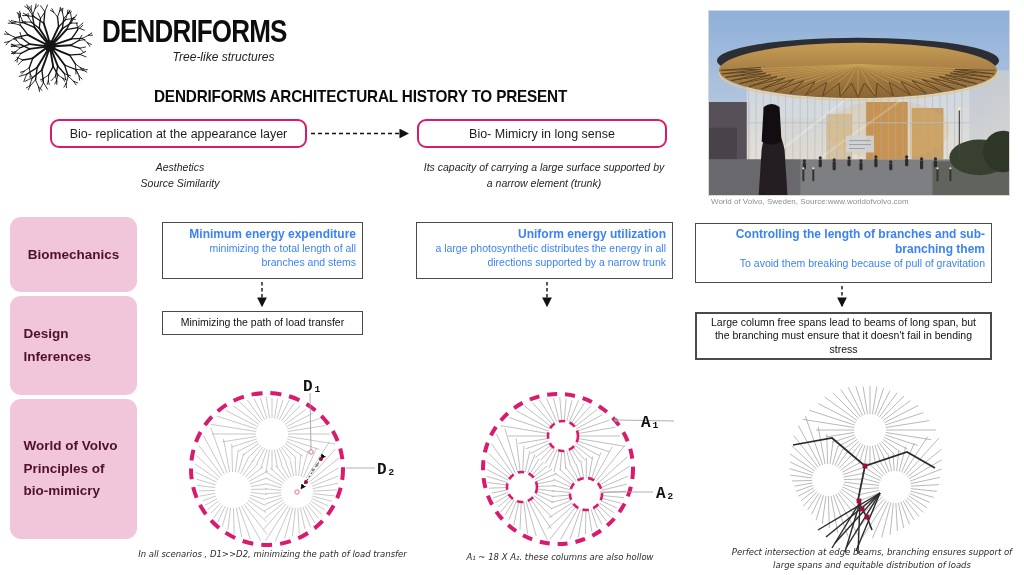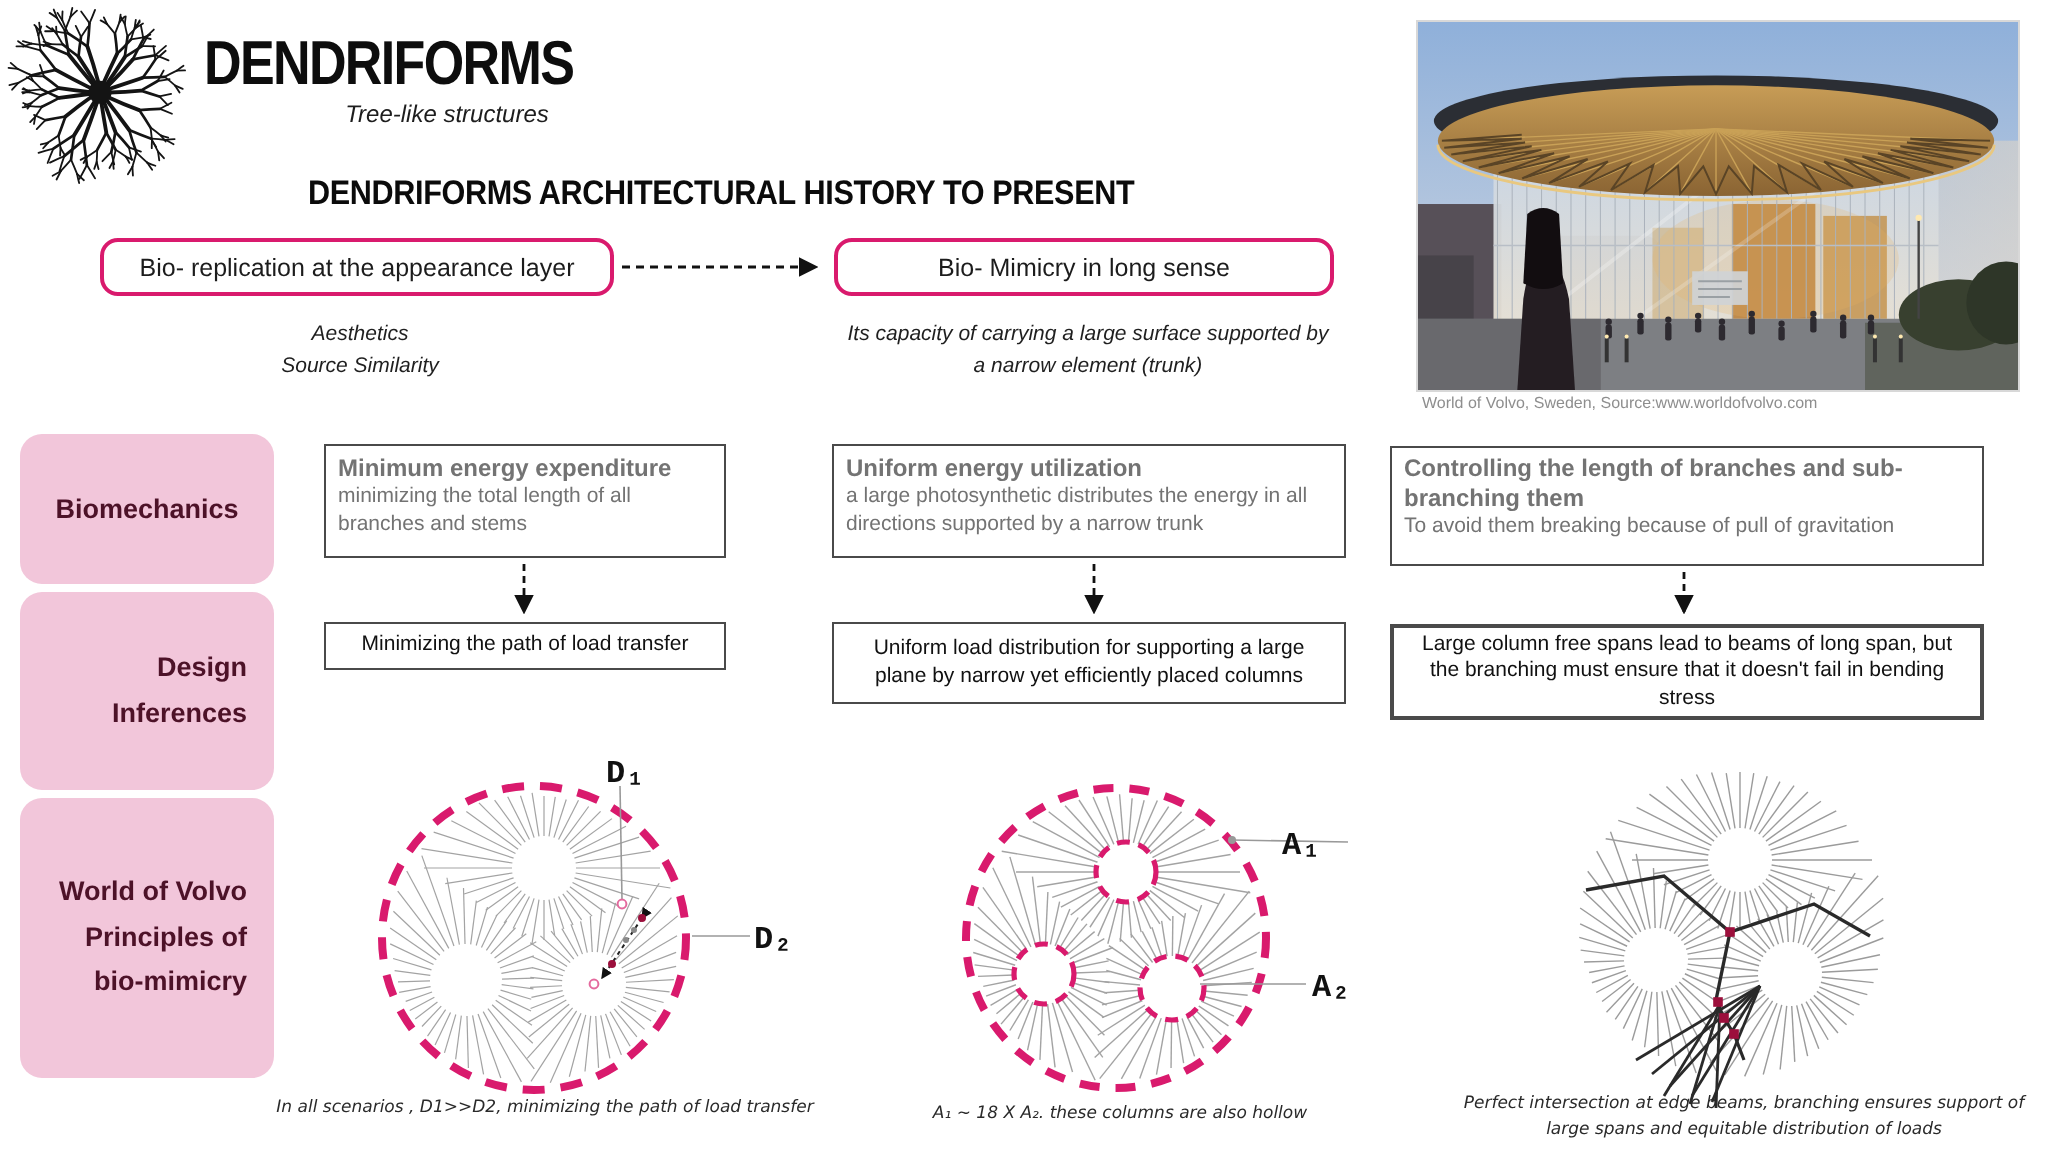--- a/index.html
+++ b/index.html
@@ -23,29 +23,29 @@
   .note{position:absolute;font-style:italic;font-size:10.5px;text-align:center;color:#1f1f1f;line-height:1.5;}
   #note-left{left:100px;top:160px;width:160px;}
   #note-right{left:420px;top:160px;width:248px;}
 
   .photo{position:absolute;left:708px;top:10px;width:302px;height:186px;
     border:1px solid #d8d8d8;box-sizing:border-box;background:#b8c6dc;}
   .photo svg{width:100%;height:100%;display:block;}
   .photo-caption{position:absolute;left:711px;top:197px;font-size:8px;color:#8e8e8e;}
 
   .sideitem{position:absolute;left:10px;width:127px;background:#f2c6da;border-radius:11px;
-    display:flex;align-items:center;justify-content:center;text-align:right;
+    display:flex;align-items:center;justify-content:center;text-align:left;
     font-weight:bold;color:#4d1228;}
   #side-0{top:217px;height:75px;font-size:13.5px;}
   #side-1{top:296px;height:99px;font-size:13.5px;line-height:1.7;}
   #side-2{top:399px;height:140px;font-size:13.5px;line-height:1.7;}
   .sideitem span{display:block;max-width:100px;}
 
   .wbox{position:absolute;background:#fff;border:1.5px solid #4a4a4a;box-sizing:border-box;
-    text-align:left;color:#737373;padding-top:4px;}
+    text-align:right;color:#3b82f6;padding-top:4px;}
   .wbox .t{font-weight:bold;font-size:12px;line-height:1.25;padding:0 6px;}
   .wbox .b{font-size:10.5px;line-height:1.3;padding:0 6px;}
   #c0-top{left:162px;top:222px;width:201px;height:57px;}
   #c1-top{left:416px;top:222px;width:257px;height:57px;}
   #c2-top{left:695px;top:223px;width:297px;height:60px;padding-top:3px;}
   .wbox2{position:absolute;background:#fff;border:1.5px solid #4a4a4a;box-sizing:border-box;
     display:flex;align-items:center;justify-content:center;text-align:center;
     font-size:10.5px;line-height:1.3;color:#111;padding:1px 8px;}
   #c0-bot{left:162px;top:311px;width:201px;height:24px;}
   #c1-bot{left:416px;top:311px;width:257px;height:41px;}
@@ -870,21 +870,20 @@
   <div class="wbox" id="c1-top">
     <div class="t">Uniform energy utilization</div>
     <div class="b">a large photosynthetic distributes the energy in all directions supported by a narrow trunk</div>
   </div>
   <div class="wbox" id="c2-top">
     <div class="t">Controlling the length of branches and sub-branching them</div>
     <div class="b">To avoid them breaking because of pull of gravitation</div>
   </div>
 
   <div class="wbox2" id="c0-bot">Minimizing the path of load transfer</div>
-  <div class="wbox2" id="c1-bot">Uniform load distribution for supporting a large plane by narrow yet efficiently placed columns</div>
   <div class="wbox2" id="c2-bot">Large column free spans lead to beams of long span, but the branching must ensure that it doesn't fail in bending stress</div>
 
   <div class="dlabel" id="lab-d1">D₁</div>
   <div class="dlabel" id="lab-d2">D₂</div>
   <div class="dlabel" id="lab-a1">A₁</div>
   <div class="dlabel" id="lab-a2">A₂</div>
 
   <div class="dcap" id="cap-0">In all scenarios , D1&gt;&gt;D2, minimizing the path of load transfer</div>
   <div class="dcap" id="cap-1">A₁ ~ 18 X A₂. these columns are also hollow</div>
   <div class="dcap" id="cap-2">Perfect intersection at edge beams, branching ensures support of large spans and equitable distribution of loads</div>

